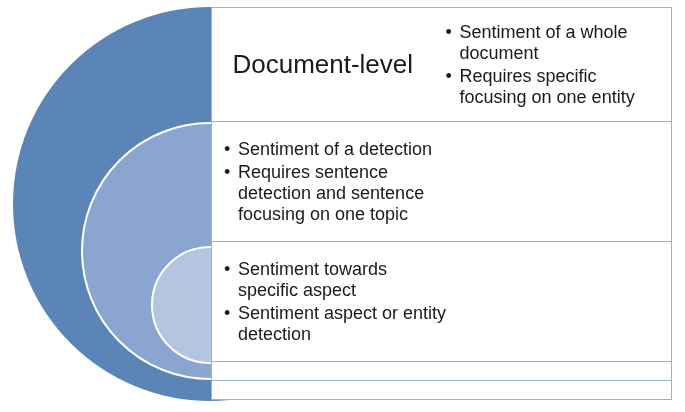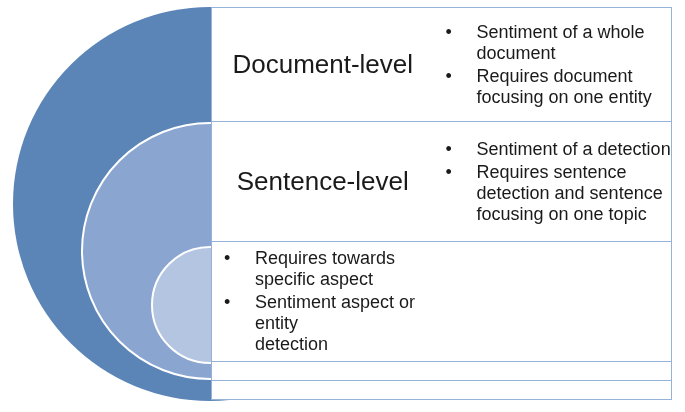--- a/index.html
+++ b/index.html
@@ -50,21 +50,20 @@
   .bullet-item { display: flex; margin: 1px 0; }
   .bullet-dot {
     flex: 0 0 14px;
     font-size: 18px;
     line-height: 21px;
   }
   .bullet-text {
     font-size: 18px;
     line-height: 21px;
     white-space: pre-line;
-    margin-left: 17px;
   }
 </style>
 </head>
 <body>
 
 <div class="stage">
 
   <div class="circle outer"></div>
   <div class="circle middle"></div>
   <div class="circle inner"></div>
@@ -74,47 +73,46 @@
     <div class="row r1">
       <div class="level-label">Document-level</div>
       <div class="bullets">
         <div class="bullet-item">
           <span class="bullet-dot">•</span>
           <span class="bullet-text">Sentiment of a whole
 document</span>
         </div>
         <div class="bullet-item">
           <span class="bullet-dot">•</span>
-          <span class="bullet-text">Requires document
+          <span class="bullet-text">Requires specific
 focusing on one entity</span>
         </div>
       </div>
     </div>
 
     <div class="row r2">
-      <div class="level-label">Sentence-level</div>
       <div class="bullets">
         <div class="bullet-item">
           <span class="bullet-dot">•</span>
           <span class="bullet-text">Sentiment of a detection</span>
         </div>
         <div class="bullet-item">
           <span class="bullet-dot">•</span>
           <span class="bullet-text">Requires sentence
 detection and sentence
 focusing on one topic</span>
         </div>
       </div>
     </div>
 
     <div class="row r3">
       <div class="bullets">
         <div class="bullet-item">
           <span class="bullet-dot">•</span>
-          <span class="bullet-text">Requires towards
+          <span class="bullet-text">Sentiment towards
 specific aspect</span>
         </div>
         <div class="bullet-item">
           <span class="bullet-dot">•</span>
           <span class="bullet-text">Sentiment aspect or entity
 detection</span>
         </div>
       </div>
     </div>
 

